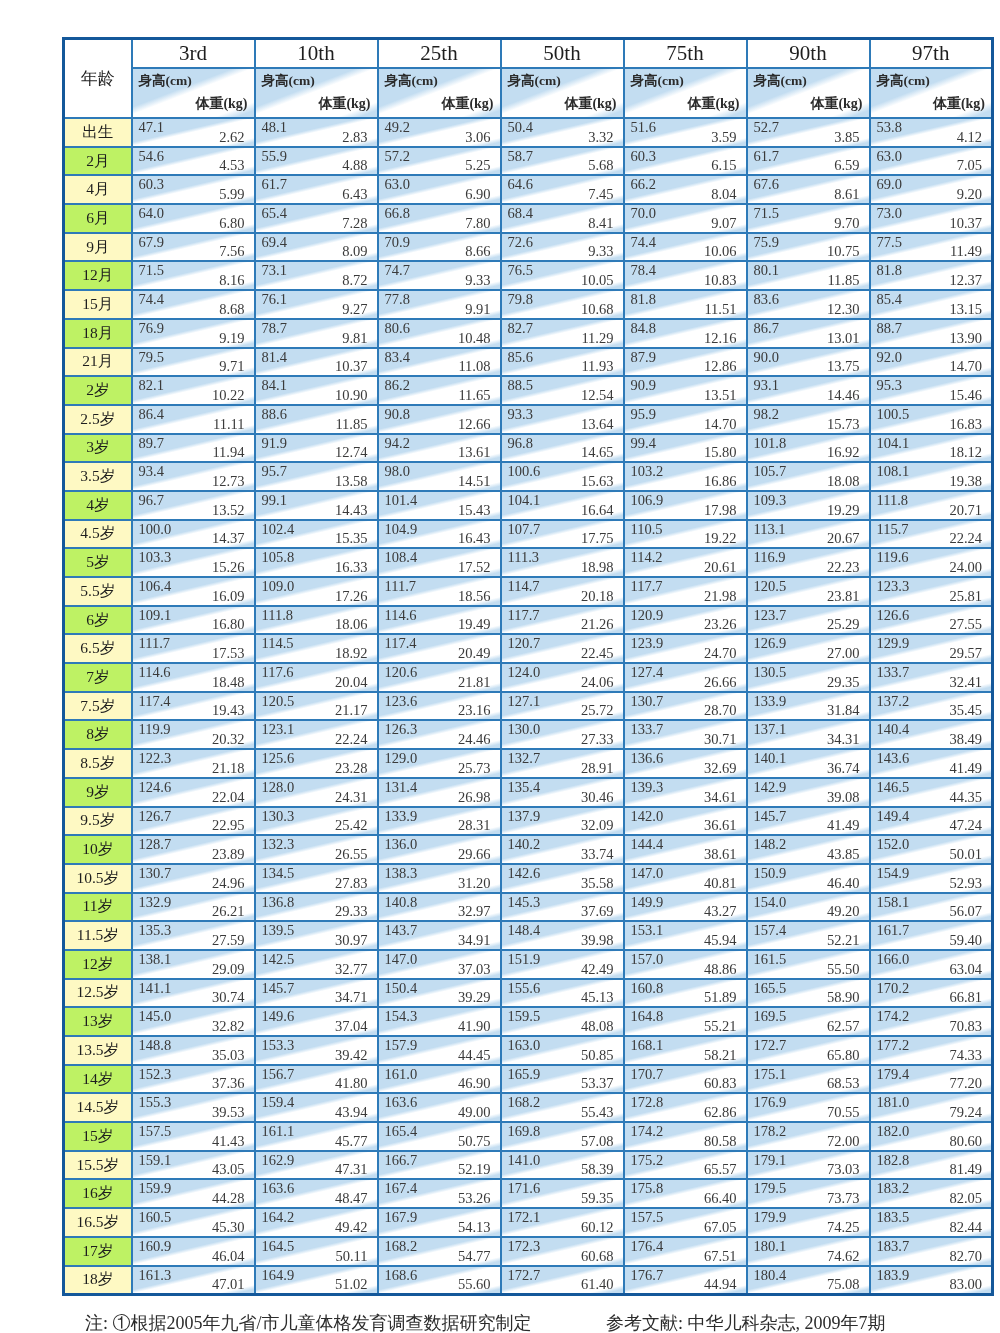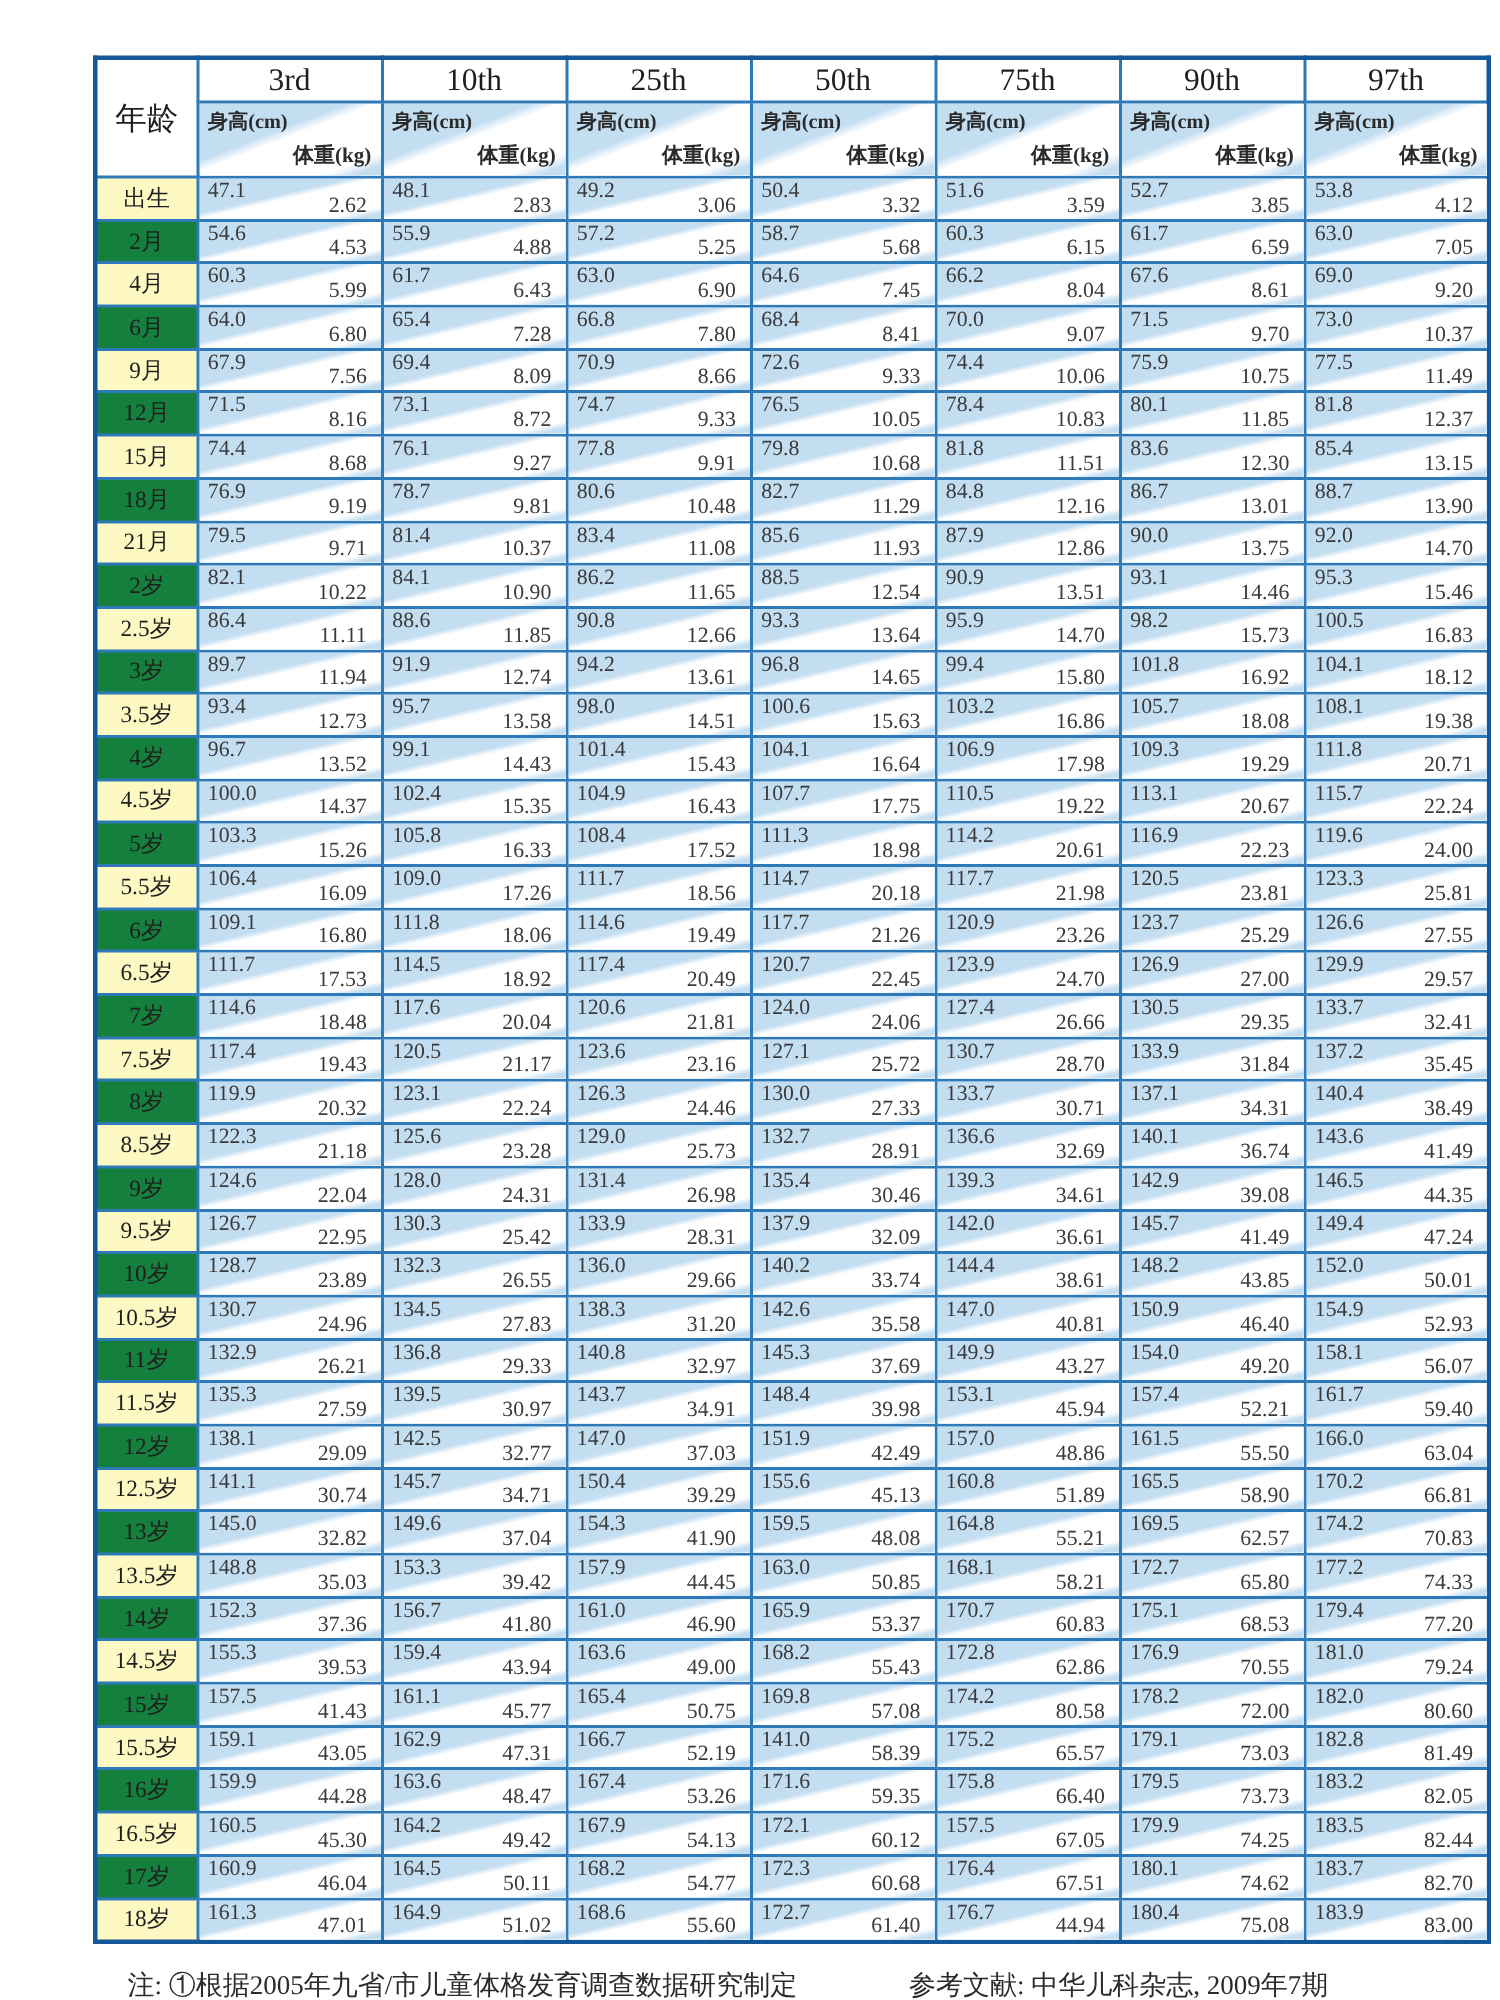--- a/index.html
+++ b/index.html
@@ -24,21 +24,21 @@
     padding:0;
     font-weight:normal;
   }
   th.pct {
     height:27px;
     font-size:21px;
     color:#1e1e1e;
     background:#ffffff;
   }
   th.age-head {
-    font-size:21px;
+    font-size:17px;
     text-align:center;
     color:#1e1e1e;
     background:#ffffff;
   }
   
   .diag {
     position:relative;
     background:linear-gradient(167deg,
       #c3ddf1 0%, #c3ddf1 42%,
       #ffffff 49%, #ffffff 85%,
@@ -55,21 +55,21 @@
   }
   .hh { position:absolute; top:3px; left:6px; font-size:13.5px; color:#2b2b2b; }
   .wh { position:absolute; bottom:4px; right:6px; font-size:14px; color:#2b2b2b; }
   td.cell { height:26.7px; }
   .h-val { position:absolute; top:0px; left:6px; font-size:14.5px; color:#3a3a3a; }
   .w-val { position:absolute; bottom:0px; right:9px; font-size:14.5px; color:#3a3a3a; }
   th.age {
     font-size:15.5px;
     text-align:center;
     color:#1e1e1e;
-    background:#15803d;
+    background:#bef264;
   }
   th.age.alt { background:#fef9c3; }
   .footnote {
     position:absolute;
     top:1310px;
     font-size:18px;
     line-height:26px;
     color:#2b2b2b;
     white-space:nowrap;
   }

